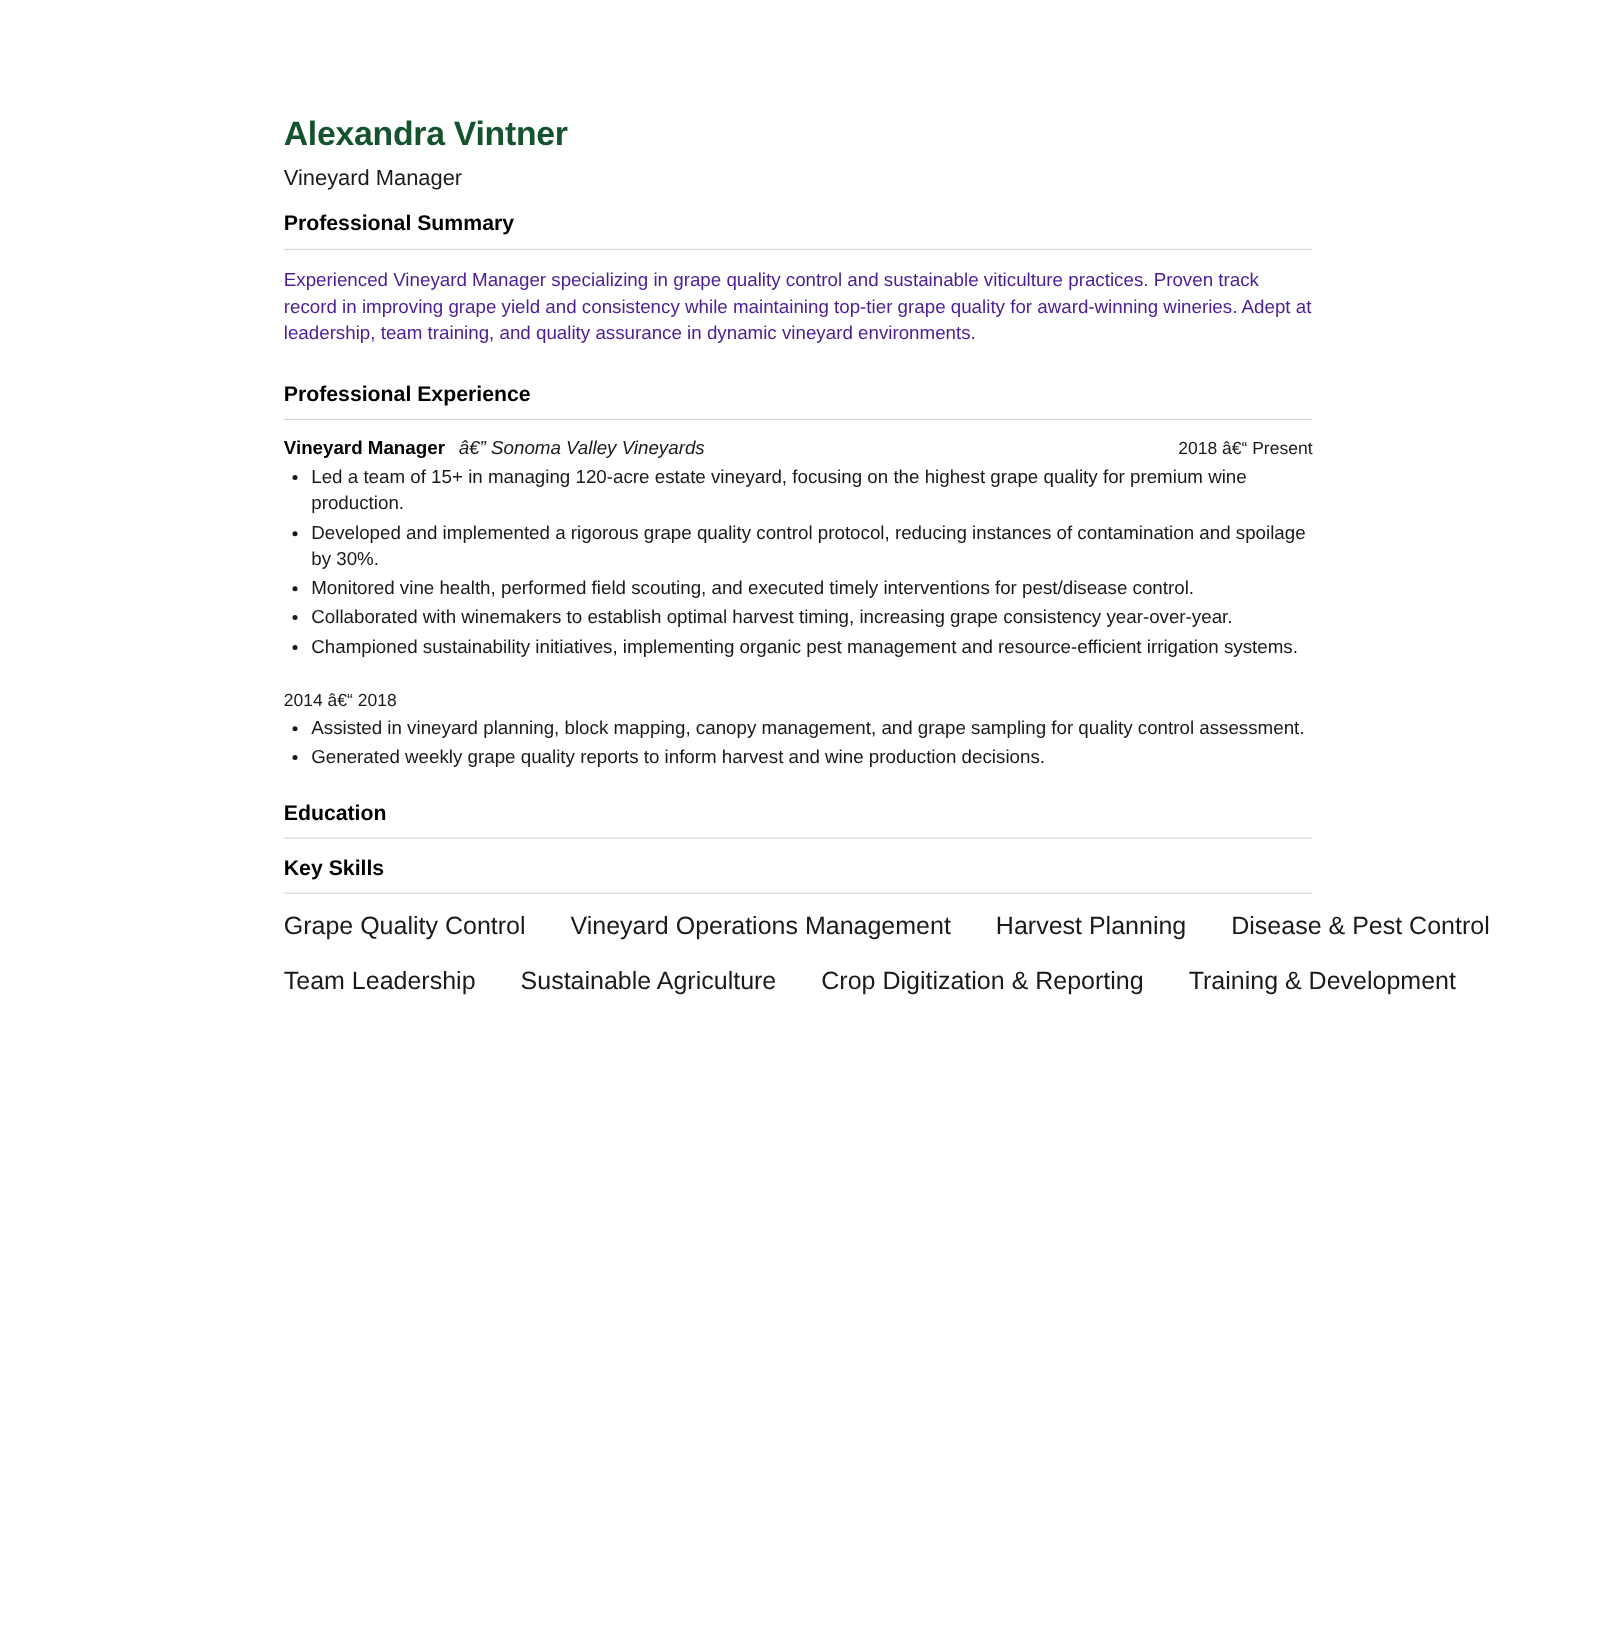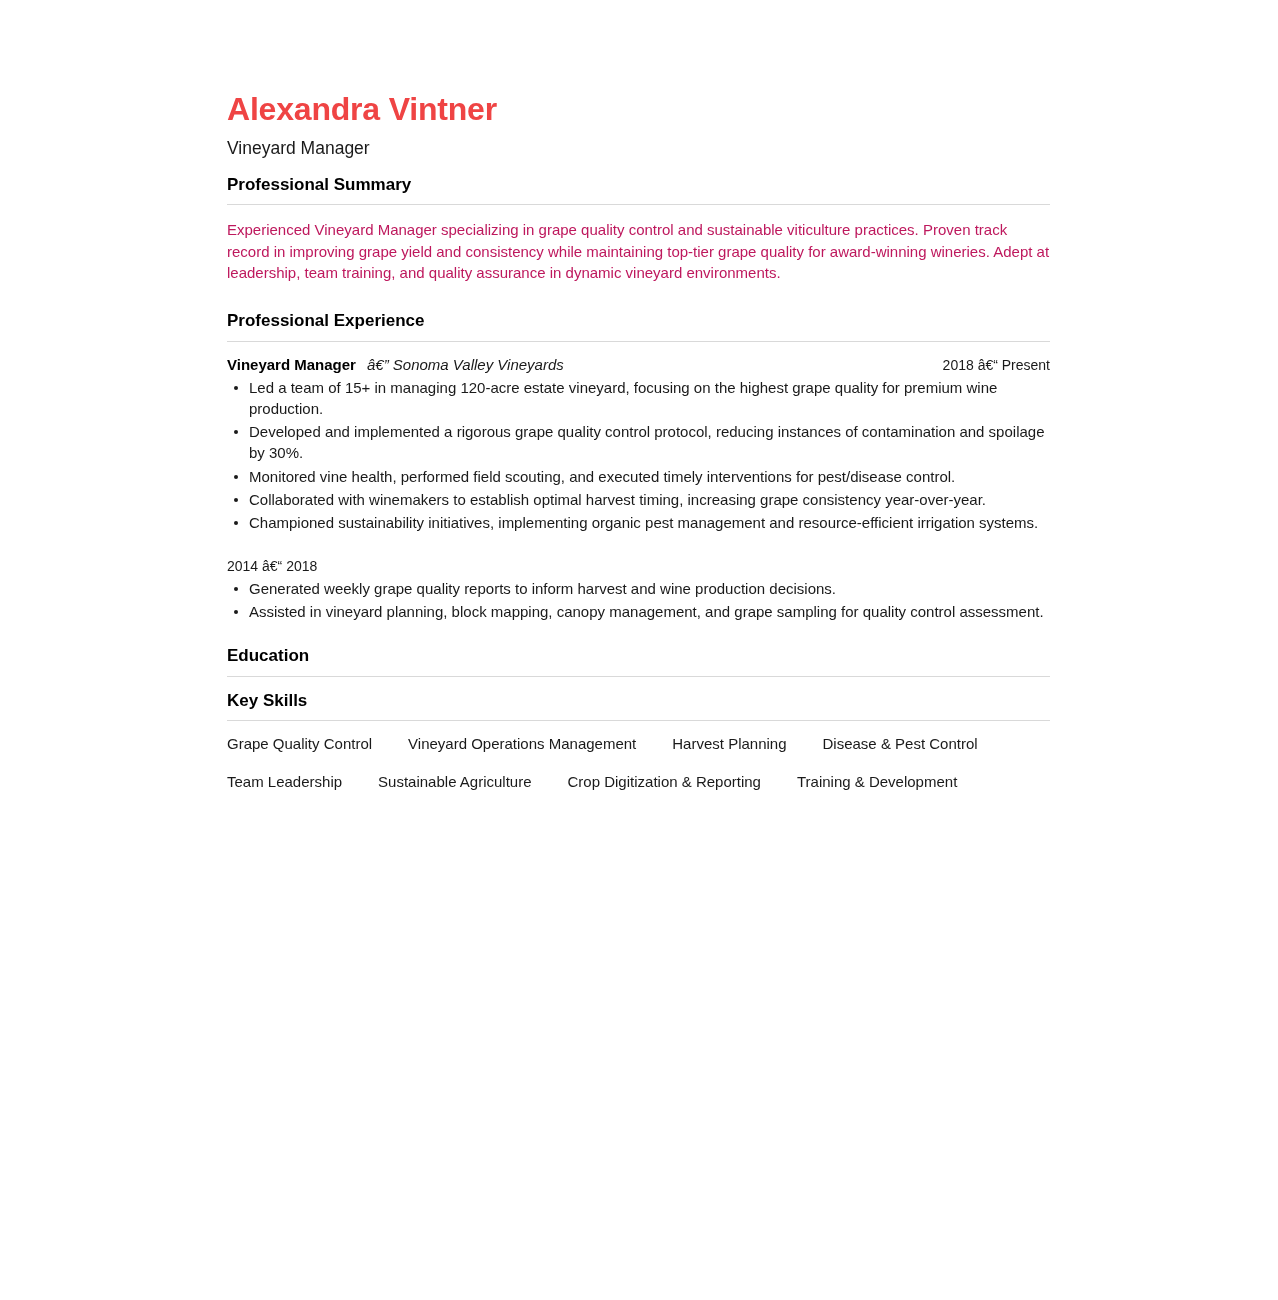--- a/index.html
+++ b/index.html
@@ -20,26 +20,26 @@
     height: 1300px;
     padding: 92px 228px 0 227px;
     position: relative;
   }
   .resume {
     width: 823px;
   }
 
   
   .name {
-    font-size: 32px;
+    font-size: 27px;
     font-weight: bold;
     letter-spacing: -0.2px;
     line-height: 1.12;
     margin: 0 0 10px 0;
-    color: #ef4444;
+    color: #14532d;
   }
   .job-title {
     font-size: 17.5px;
     font-weight: normal;
     line-height: 1.2;
     margin: 0 0 16px 0;
     color: #1a1a1a;
   }
   .contact-row {
     display: flex;
@@ -65,21 +65,21 @@
     border: 0;
     border-top: 1px solid #d9d9d9;
     margin: 0 0 14px 0;
     width: 823px;
   }
 
   .summary-text {
     font-size: 15px;
     line-height: 1.42;
     margin: 0 0 28px 0;
-    color: #be185d;
+    color: #4c1d95;
   }
 
   
   .exp-entry { margin-bottom: 4px; }
   .exp-header {
     display: flex;
     align-items: baseline;
     justify-content: space-between;
     margin-bottom: 4px;
   }
@@ -141,21 +141,21 @@
   .edu-left { display: flex; align-items: baseline; }
   .edu-degree { font-weight: bold; color: #000000; }
   .edu-school { margin-left: 8px; color: #1a1a1a; }
   .edu-year { color: #1a1a1a; white-space: nowrap; }
 
   
   .skills-rows { margin-top: 0; }
   .skills-row {
     display: flex;
     align-items: baseline;
-    font-size: 15px;
+    font-size: 20px;
     line-height: 1.2;
     margin-bottom: 20px;
     color: #1a1a1a;
   }
   .skill-item { white-space: nowrap; }
   .skills-row .skill-item + .skill-item { margin-left: 36px; }
 </style>
 </head>
 <body>
 
@@ -192,22 +192,22 @@
           <li>Collaborated with winemakers to establish optimal harvest timing, increasing grape consistency year-over-year.</li>
           <li>Championed sustainability initiatives, implementing organic pest management and resource-efficient irrigation systems.</li>
         </ul>
       </div>
 
       <div class="exp-entry">
         <div class="exp-header">
           <div class="exp-dates">2014 â€“ 2018</div>
         </div>
         <ul class="bullets">
+          <li>Assisted in vineyard planning, block mapping, canopy management, and grape sampling for quality control assessment.</li>
           <li>Generated weekly grape quality reports to inform harvest and wine production decisions.</li>
-          <li>Assisted in vineyard planning, block mapping, canopy management, and grape sampling for quality control assessment.</li>
         </ul>
       </div>
     </section>
 
     <section class="section">
       <h2 class="section-title">Education</h2>
       <hr class="section-rule">
     </section>
 
     <section class="section">

